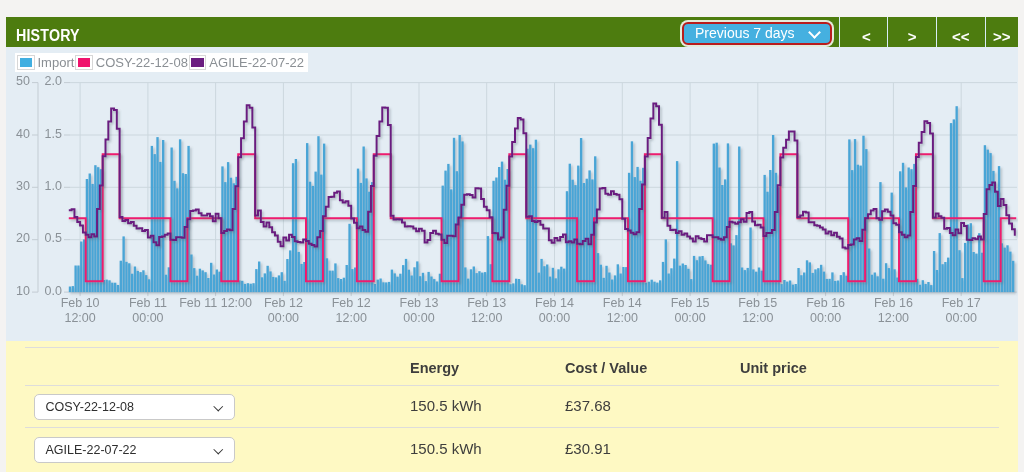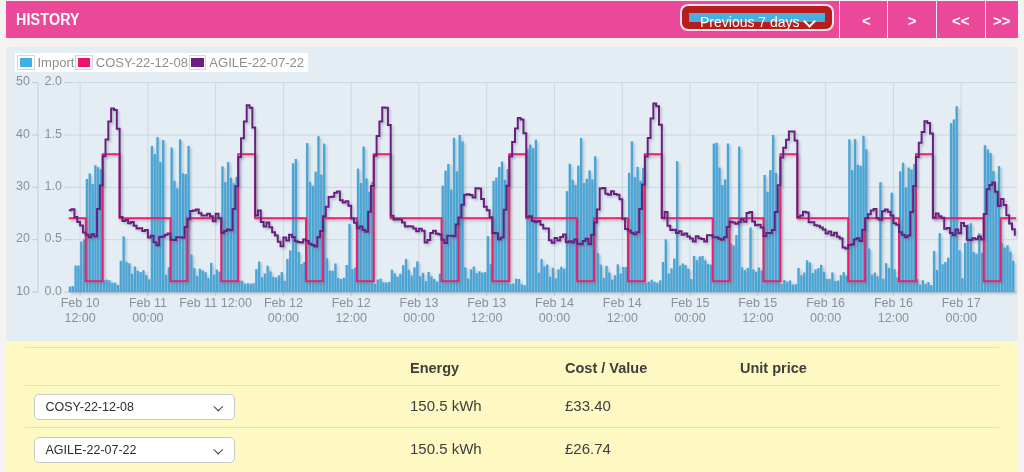--- a/index.html
+++ b/index.html
@@ -1,18 +1,18 @@
 <!DOCTYPE html>
 <html><head><meta charset="utf-8"><style>
 * { margin:0; padding:0; box-sizing:border-box; }
 html,body { width:1024px; height:472px; background:#f4f3f2; font-family:"Liberation Sans",sans-serif; overflow:hidden; }
 .page { position:relative; width:1024px; height:472px; }
-.hdr { position:absolute; left:6px; top:1px; width:1012px; height:37px; background:#ec4899; }
+.hdr { position:absolute; left:6px; top:17px; width:1012px; height:37px; background:#4d7c0f; }
 .hdr .title { position:absolute; left:10px; top:50%; transform:translateY(-50%) scaleX(0.89); transform-origin:left center; color:#fff; font-size:16px; font-weight:bold; letter-spacing:.2px; }
-.sel { position:absolute; left:676px; top:4.6px; width:150px; height:23px; background:#45b0e0; border:7px solid #b91c1c; border-radius:6px; box-shadow:0 0 0 2px rgba(255,255,255,.85); color:#fff; font-size:14px; line-height:19px; padding-left:11px; }
+.sel { position:absolute; left:676px; top:4.6px; width:150px; height:23px; background:#45b0e0; border:2px solid #b91c1c; border-radius:6px; box-shadow:0 0 0 2px rgba(255,255,255,.85); color:#fff; font-size:14px; line-height:19px; padding-left:11px; }
 .sel .chev { position:absolute; right:11px; top:4.5px; width:9px; height:9px; border-right:2.4px solid #fff; border-bottom:2.4px solid #fff; transform:rotate(45deg); }
 .hbtn { position:absolute; top:0; height:37px; color:#fff; font-size:15px; font-weight:bold; text-align:center; line-height:39px; border-left:1px solid #d8edf7; }
 .chart { position:absolute; left:6px; top:46.5px; width:1012px; height:294.5px; background:#e4edf4; }
 .legend { position:absolute; left:9px; top:6.5px; height:19px; background:#fff; display:flex; align-items:center; padding:0 4px 0 2px; }
 .litem { display:flex; align-items:center; margin-right:1px; }
 .lsw { width:17.5px; height:14.5px; border:1px solid #d7d7d7; background:#fff; padding:1.5px; margin-right:3px; }
 .lsw i { display:block; width:100%; height:100%; }
 .llab { color:#8a8f94; font-size:13px; }
 .tbl { position:absolute; left:6px; top:341px; width:1012px; height:131px; background:#fef9c3; color:#3e3e3d; }
 .hline { position:absolute; left:19px; width:974px; height:1px; background:#dedddb; }
@@ -487,19 +487,19 @@
 </svg>
   </div>
   <div class="tbl">
     <div class="hline" style="top:6px"></div>
     <div class="th" style="left:404px">Energy</div>
     <div class="th" style="left:559px">Cost / Value</div>
     <div class="th" style="left:734px">Unit price</div>
     <div class="hline" style="top:44px"></div>
     <div class="tsel" style="top:52.5px">COSY-22-12-08<span class="chev"></span></div>
     <div class="td" style="left:404px;top:56px">150.5 kWh</div>
-    <div class="td" style="left:559px;top:56px">£33.40</div>
+    <div class="td" style="left:559px;top:56px">£37.68</div>
     <div class="hline" style="top:85.8px"></div>
     <div class="tsel" style="top:95.5px">AGILE-22-07-22<span class="chev"></span></div>
     <div class="td" style="left:404px;top:99px">150.5 kWh</div>
-    <div class="td" style="left:559px;top:99px">£26.74</div>
+    <div class="td" style="left:559px;top:99px">£30.91</div>
   </div>
 </div>
 
 </body></html>

